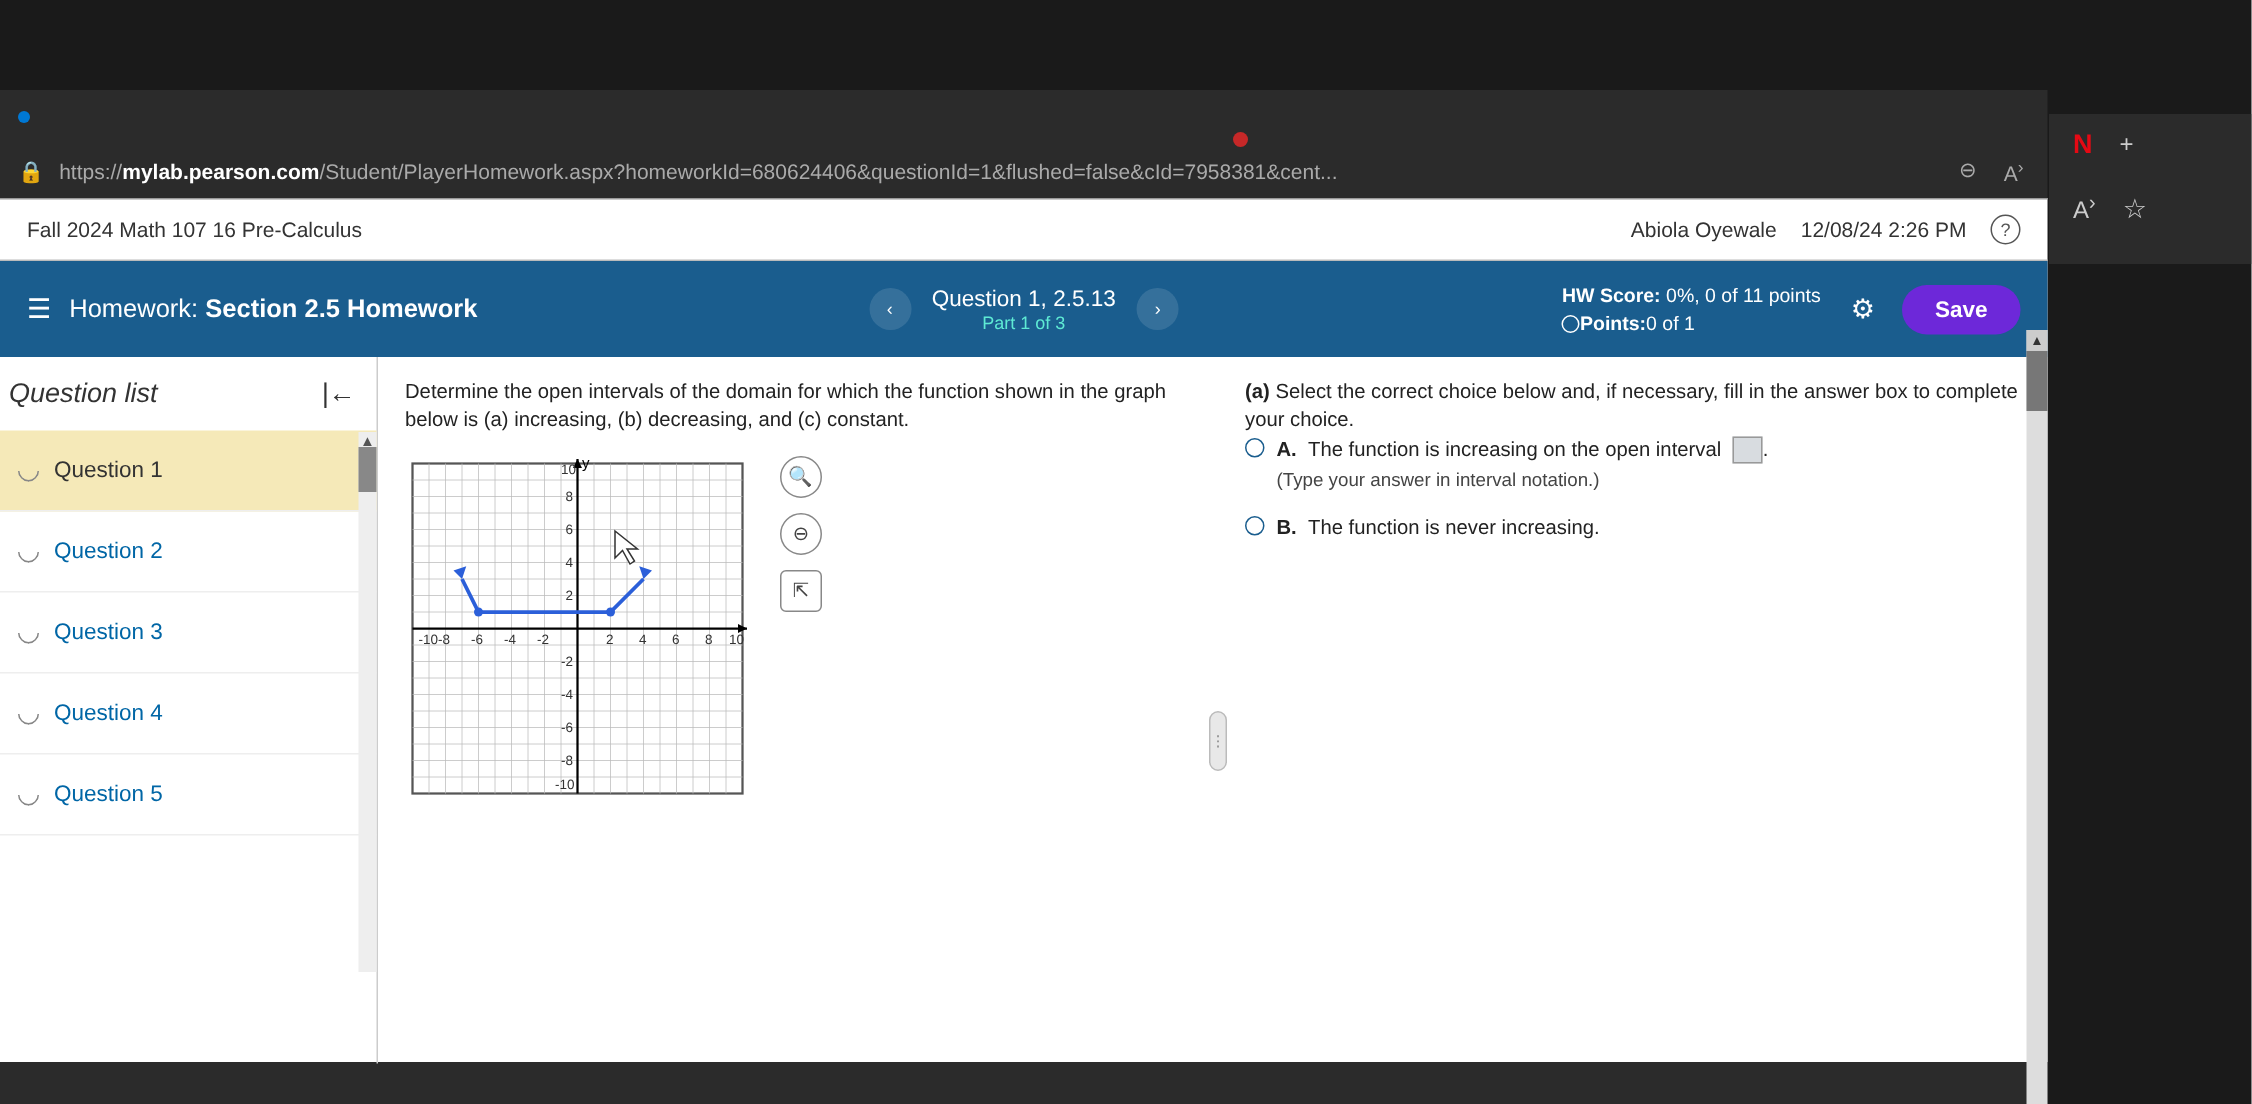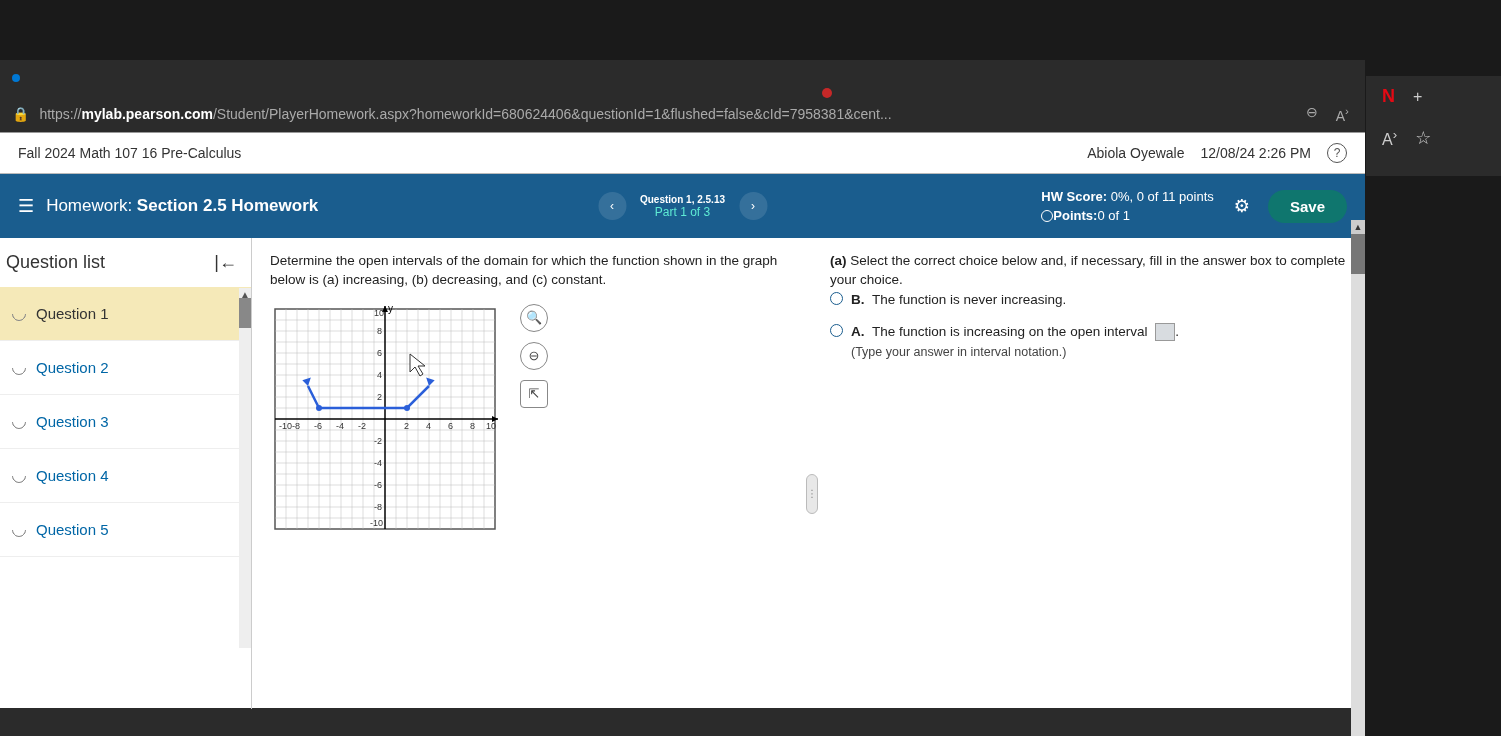--- a/index.html
+++ b/index.html
@@ -30,32 +30,32 @@
 .app-top-right { display: flex; align-items: center; gap: 16px; color: #333; }
 .help-circle { width: 20px; height: 20px; border: 1.5px solid #555; border-radius: 50%; display: flex; align-items: center; justify-content: center; font-size: 12px; color: #555; }
 
 .blue-bar { background: #1a5d8e; color: #fff; display: flex; align-items: center; padding: 10px 18px; height: 64px; }
 .menu-icon { font-size: 18px; margin-right: 12px; }
 .hw-title { font-size: 17px; }
 .hw-title .bold { font-weight: bold; }
 .nav-center { position: absolute; left: 50%; transform: translateX(-50%); display: flex; align-items: center; gap: 14px; }
 .nav-arrow { width: 28px; height: 28px; background: rgba(255,255,255,0.12); border-radius: 50%; display: flex; align-items: center; justify-content: center; font-size: 12px; cursor: pointer; }
 .q-info { text-align: center; }
-.q-info .line1 { font-weight: bold; font-size: 10px; }
+.q-info .line1 { font-weight: normal; font-size: 15px; }
 .q-info .line2 { font-size: 12px; color: #5eead4; }
 .score-block { margin-left: auto; font-size: 13px; line-height: 1.5; }
 .score-block .lbl { font-weight: bold; }
 .points-row { display: flex; align-items: center; gap: 0; }
 .circle-o { width: 12px; height: 12px; border: 1.5px solid #fff; border-radius: 50%; }
 .gear-icon { margin-left: 20px; font-size: 18px; cursor: pointer; }
-.save-btn { margin-left: 18px; background: #0f766e; border: none; color: #fff; padding: 8px 22px; border-radius: 20px; font-size: 15px; font-weight: bold; cursor: pointer; }
+.save-btn { margin-left: 18px; background: #6d28d9; border: none; color: #fff; padding: 8px 22px; border-radius: 20px; font-size: 15px; font-weight: bold; cursor: pointer; }
 
 .content-row { display: flex; height: calc(100% - 104px); }
 .qlist-panel { width: 252px; border-right: 1px solid #ccc; display: flex; flex-direction: column; position: relative; }
-.qlist-head { display: flex; justify-content: space-between; align-items: center; padding: 14px 14px 14px 6px; font-size: 18px; color: #333; }
+.qlist-head { display: flex; justify-content: space-between; align-items: center; padding: 14px 14px 14px 6px; font-size: 18px; color: #333; font-style: italic; }
 .collapse-icon { font-size: 18px; color: #333; cursor: pointer; }
 .q-item { display: flex; align-items: center; padding: 18px 12px; font-size: 15px; color: #0066a6; cursor: pointer; border-bottom: 1px solid #eee; }
 .q-item.active { background: #f5e9b8; color: #333; font-weight: normal; }
 .q-item .status-circle { width: 14px; height: 14px; border: 1.5px solid #888; border-radius: 50%; margin-right: 10px; border-left-color: transparent; border-top-color: transparent; transform: rotate(45deg); }
 .scroll-track { position: absolute; right: 0; top: 50px; width: 12px; height: 360px; background: #eee; }
 .scroll-thumb { position: absolute; right: 0; top: 60px; width: 12px; height: 30px; background: #888; }
 .scroll-up { position: absolute; right: 0; top: 50px; width: 12px; height: 12px; display: flex; align-items: center; justify-content: center; font-size: 10px; color: #555; }
 
 .main-area { flex: 1; display: flex; }
 .problem-col { width: 560px; padding: 14px 18px; border-right: 1px dashed transparent; position: relative; }
@@ -266,33 +266,33 @@
         </div>
 
         <div class="answer-col">
           <div class="drag-handle">⋮</div>
           <div class="answer-prompt">
             <b>(a)</b><span> Select the correct choice below and, if necessary, fill in the answer box to complete your choice.</span>
           </div>
           <div class="choice-row">
             <div class="radio"></div>
             <div class="choice-body">
-              <span class="choice-label">B.</span>
-              <span>The function is never increasing.</span>
-            </div>
-          </div>
-          <div class="choice-row">
-            <div class="radio"></div>
-            <div class="choice-body">
               <span class="choice-label">A.</span>
               <span>The function is increasing on the open interval</span>
               <span class="answer-box"></span>.<br>
               <span class="hint-text">(Type your answer in interval notation.)</span>
             </div>
           </div>
+          <div class="choice-row">
+            <div class="radio"></div>
+            <div class="choice-body">
+              <span class="choice-label">B.</span>
+              <span>The function is never increasing.</span>
+            </div>
+          </div>
         </div>
       </div>
     </div>
   </div>
 
   <div class="outer-scroll">
     <div class="outer-up">▲</div>
     <div class="outer-thumb"></div>
   </div>
 </div>

